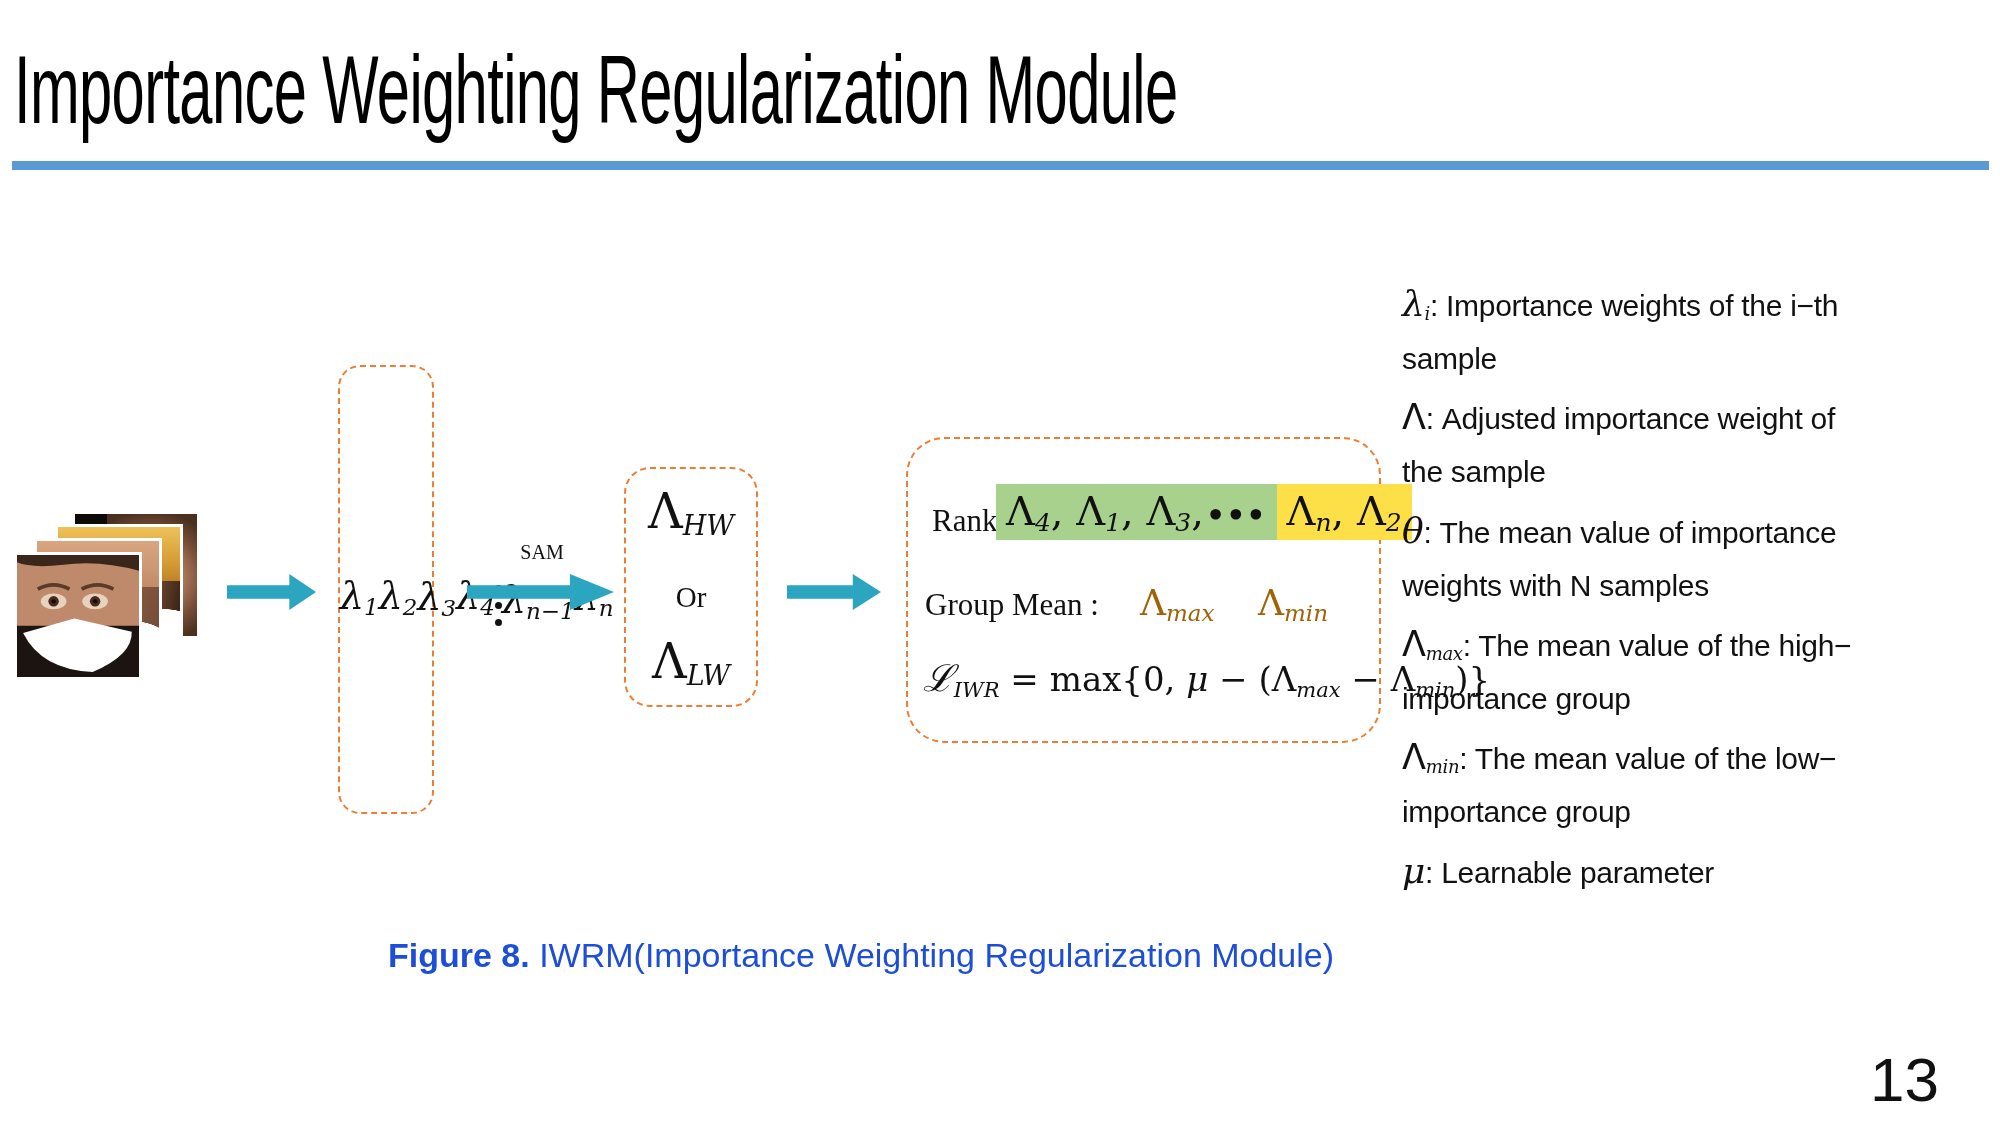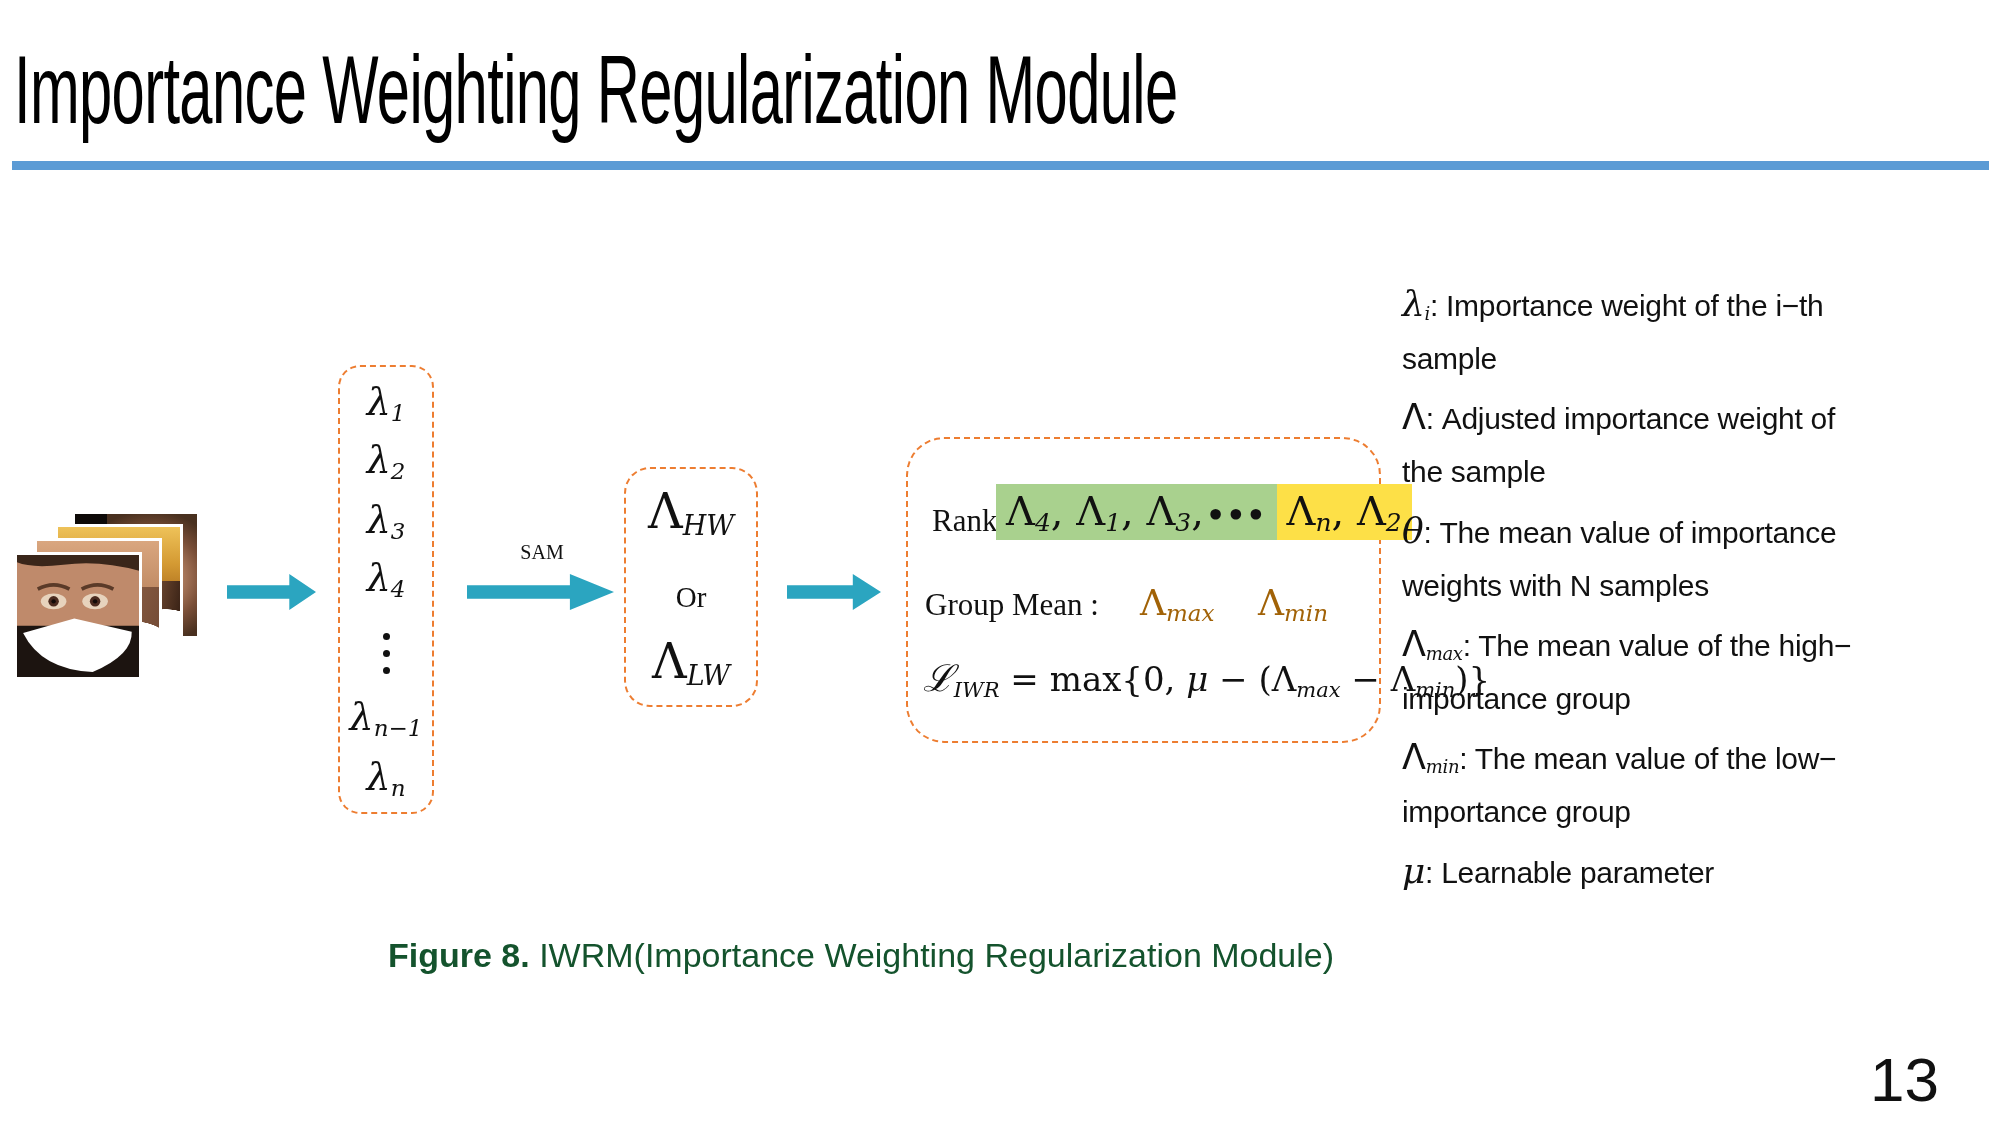--- a/index.html
+++ b/index.html
@@ -43,21 +43,21 @@
            clip-path:polygon(0 31%, 70% 31%, 70% 0, 100% 50%, 70% 100%, 70% 69%, 0 69%); }
   .a1 { left:227px; top:574px; width:89px; }
   .a2 { left:467px; top:574px; width:147px; }
   .a3 { left:787px; top:574px; width:94px; }
   .sam { left:487px; top:541px; width:110px; text-align:center;
          font-family:"Liberation Serif", serif; font-size:20px; color:#111; }
 
   
   .dashed { border:2.5px dashed #ED7D31; background:transparent; }
   .lambda-box { left:338px; top:365px; width:96px; height:449px; border-radius:22px;
-                display:flex; flex-direction:column; align-items:center; }
+                display:flex; align-items:center; }
   .litem { font-family:"DejaVu Serif", serif; font-style:italic; font-size:38px; color:#111; line-height:1; }
   .litem .lsub { font-size:23px; vertical-align:-6px; }
   .li1 { margin-top:16px; } .li2 { margin-top:16px; } .li3 { margin-top:18px; } .li4 { margin-top:16px;text-align:right; }
   .vdots { margin-top:22px; }
   .vdots i { display:block; width:7px; height:7px; border-radius:50%; background:#111; margin:10px auto 0; }
   .li6 { margin-top:24px; } .li7 { margin-top:18px; }
 
   .weight-box { left:624px; top:467px; width:134px; height:240px; border-radius:26px; }
   .wb-term { position:absolute; width:100%; text-align:center;
              font-family:"DejaVu Serif", serif; font-size:48px; line-height:1; color:#111; }
@@ -92,21 +92,21 @@
   
   .legend { left:1402px; top:281px; width:615px; }
   .legend-item { margin-bottom:14px; font-size:30px; line-height:45px; letter-spacing:-0.3px; color:#111; }
   .legend-item .ltext { white-space:pre-line; }
   .lsym { font-family:"DejaVu Serif", serif; font-size:36px; }
   .lsym.it { font-style:italic; }
   .lsym.sans { font-family:"DejaVu Sans", sans-serif; font-size:35px; }
   .lsubscript { font-size:18px; font-style:italic; font-family:"DejaVu Serif", serif; vertical-align:-4px; }
 
   
-  .caption { left:388px; top:936px; font-size:34px; color:#14532d; }
+  .caption { left:388px; top:936px; font-size:34px; color:#1d4ed8; }
   .caption b { font-weight:bold; }
   .pagenum { left:1870px; top:1044px; font-size:62px; color:#111; }
 </style>
 </head>
 <body>
 
 <div class="slide">
 
   <div class="abs title">Importance Weighting Regularization Module</div>
   <div class="abs rule" style="background:#5B9BD5;"></div>
@@ -166,21 +166,21 @@
       <span class="hl hl-green"><span><span>Λ</span><span class="sub">4</span><span>, </span><span>Λ</span><span class="sub">1</span><span>, </span><span>Λ</span><span class="sub">3</span><span>,</span><span class="dots">•••</span></span></span>
         <span class="hl hl-pink"><span><span>Λ</span><span class="sub">n</span><span>, </span><span>Λ</span><span class="sub">2</span></span></span>
     </div>
     <div class="gm-label">Group Mean :</div>
     <div class="gm-term gm-max"><span>Λ</span><span class="sub">max</span></div>
     <div class="gm-term gm-min"><span>Λ</span><span class="sub">min</span></div>
     <div class="formula"><span class="scriptL">ℒ</span><span class="sub">IWR</span><span> = max{0, </span><span class="mi">μ</span><span> − (</span><span>Λ</span><span class="sub">max</span><span> − </span><span>Λ</span><span class="sub">min</span><span>)}</span></div>
   </div>
 
   <div class="abs legend">
-    <div class="legend-item"><span class="lsym it">λ</span><span class="lsubscript">i</span><span class="ltext">: Importance weight of the i−th
+    <div class="legend-item"><span class="lsym it">λ</span><span class="lsubscript">i</span><span class="ltext">: Importance weights of the i−th
 sample</span></div>
     <div class="legend-item"><span class="lsym sans">Λ</span><span class="lsubscript"></span><span class="ltext">: Adjusted importance weight of
 the sample</span></div>
     <div class="legend-item"><span class="lsym it">θ</span><span class="lsubscript"></span><span class="ltext">: The mean value of importance
 weights with N samples</span></div>
     <div class="legend-item"><span class="lsym sans">Λ</span><span class="lsubscript">max</span><span class="ltext">: The mean value of the high−
 importance group</span></div>
     <div class="legend-item"><span class="lsym sans">Λ</span><span class="lsubscript">min</span><span class="ltext">: The mean value of the low−
 importance group</span></div>
     <div class="legend-item"><span class="lsym it">μ</span><span class="lsubscript"></span><span class="ltext">: Learnable parameter</span></div>

